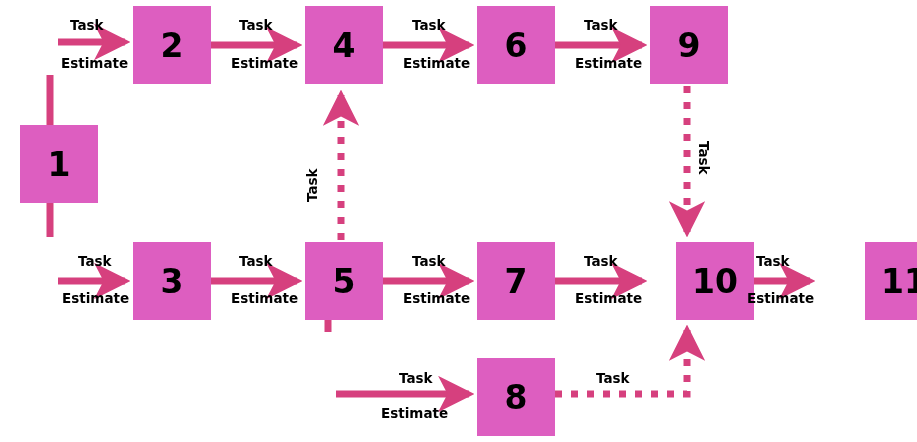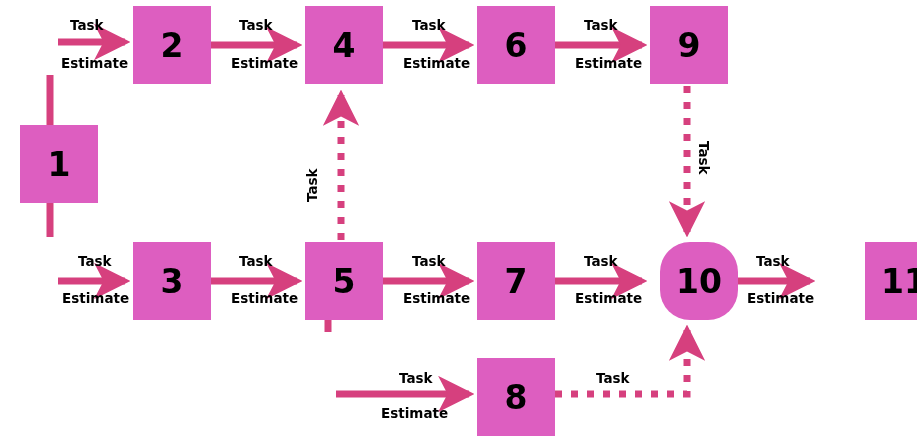--- a/index.html
+++ b/index.html
@@ -124,21 +124,21 @@
   </div>
   <div class="node" style="left:477px; top:242px; width:78px; height:78px;">
     <span>7</span>
   </div>
   <div class="node" style="left:477px; top:358px; width:78px; height:78px;">
     <span>8</span>
   </div>
   <div class="node" style="left:650px; top:6px; width:78px; height:78px;">
     <span>9</span>
   </div>
-  <div class="node" style="left:660px; top:242px; width:78px; height:78px;border-radius:30px;">
+  <div class="node" style="left:676px; top:242px; width:78px; height:78px;">
     <span>10</span>
   </div>
   <div class="node" style="left:865px; top:242px; width:78px; height:78px;">
     <span>11</span>
   </div>
 
   <div class="edge-label" style="left:70px; top:17px;">Task</div>
   <div class="edge-label" style="left:61px; top:55px;">Estimate</div>
 
   <div class="edge-label" style="left:239px; top:17px;">Task</div>

